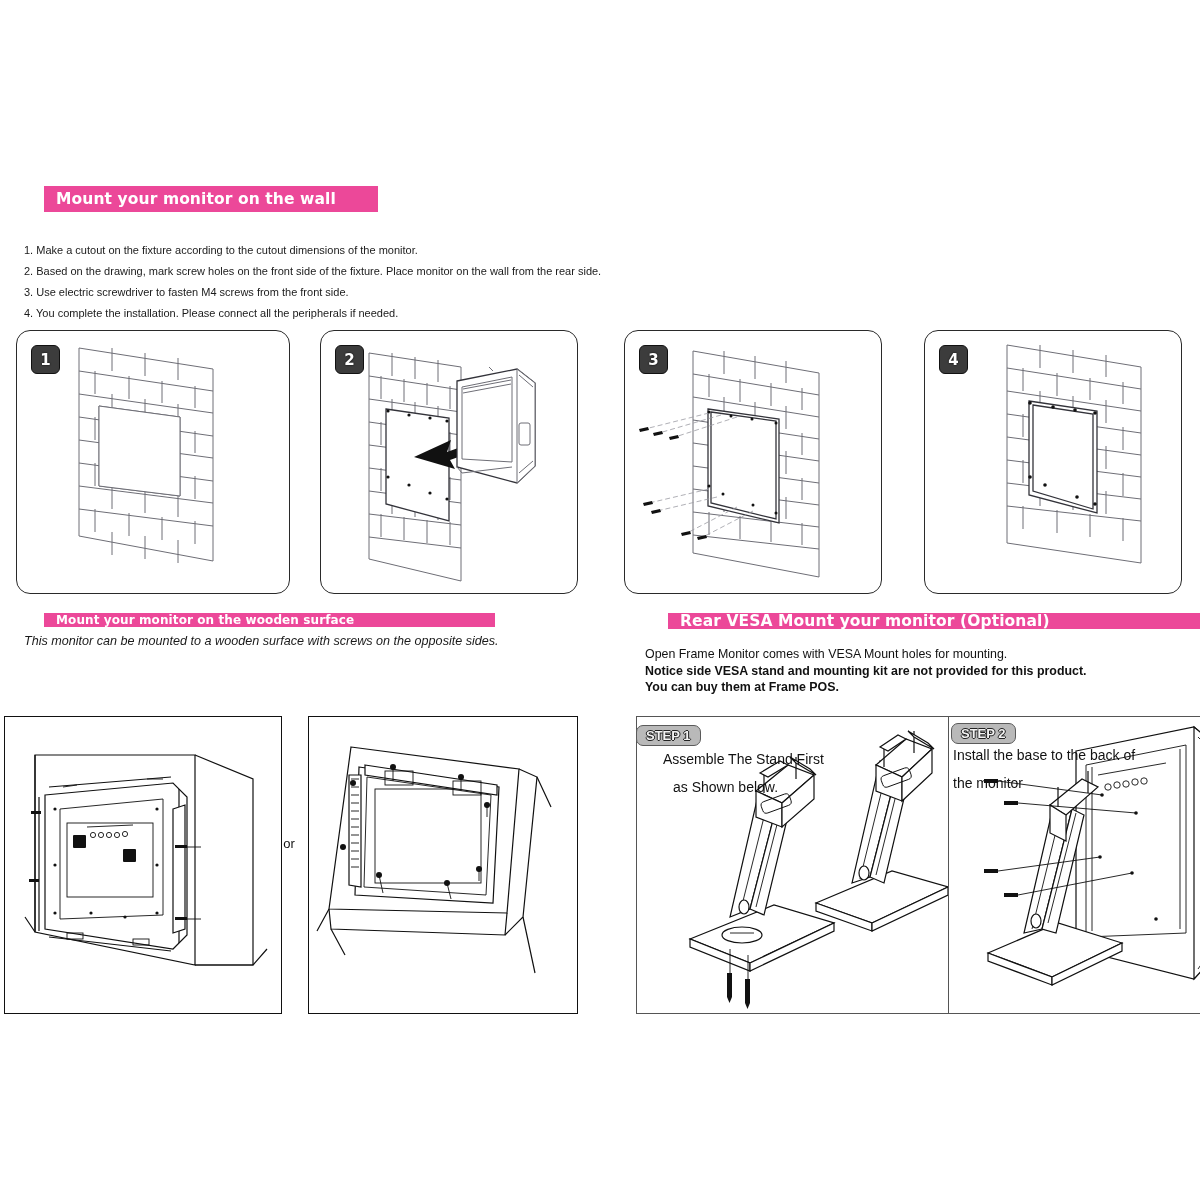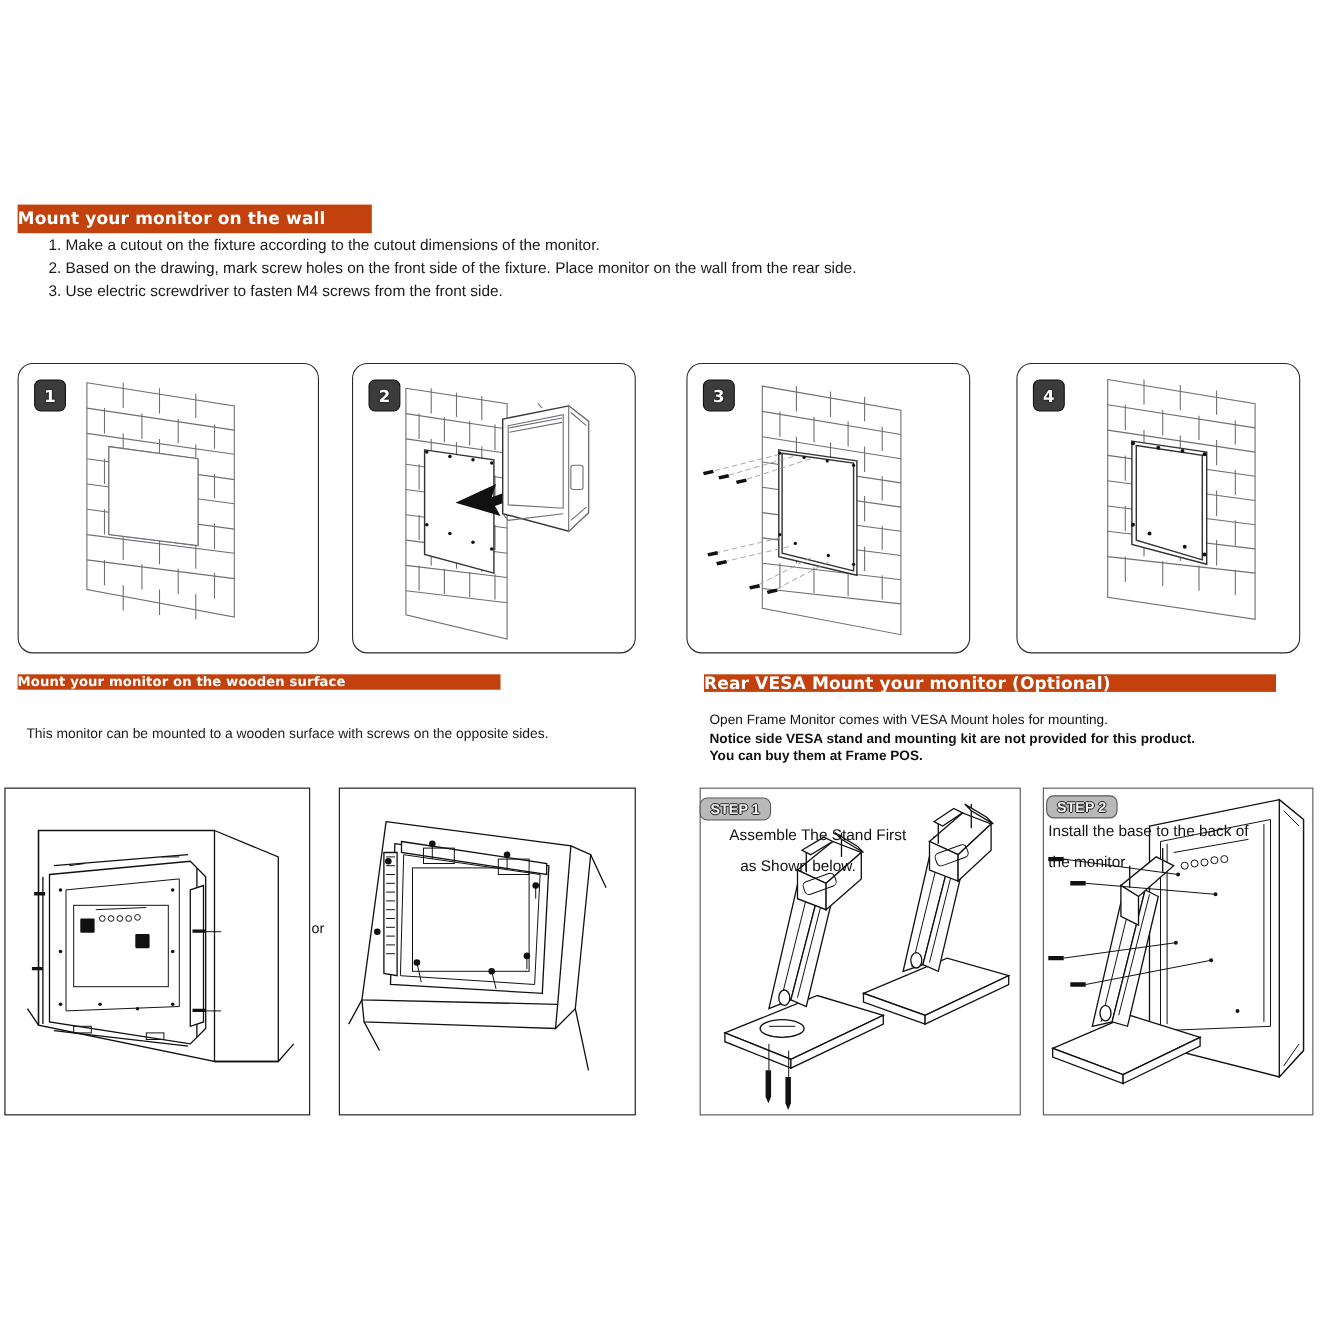--- a/index.html
+++ b/index.html
@@ -6,51 +6,52 @@
   html,body{margin:0;padding:0;background:#ffffff;}
   body{
     width:1200px;height:1200px;position:relative;overflow:hidden;
     font-family:"Liberation Sans","DejaVu Sans",sans-serif;
     color:#111;
   }
   .page{position:absolute;inset:0;}
 
   
   .bar{
-    position:absolute;background:#c2410c;color:#fff;
+    position:absolute;background:#ec4899;color:#fff;
     font-weight:bold;display:flex;align-items:center;
-    padding-left:0;letter-spacing:.1px;
+    padding-left:12px;letter-spacing:.1px;
     font-family:"DejaVu Sans","Liberation Sans",sans-serif;
+    margin-left:28px;
   }
   #bar-wall{left:16px;top:186px;width:322px;height:26px;font-size:15.5px;}
   #bar-wood{left:16px;top:613px;width:439px;height:14px;font-size:12px;}
   #bar-vesa{left:640px;top:613px;width:520px;height:16px;font-size:15.5px;}
 
   
   .steps-list{
-    position:absolute;left:24px;top:212px;width:1000px;
-    font-size:14px;line-height:21px;color:#1a1a1a;margin-left:20px;
+    position:absolute;left:24px;top:240px;width:1000px;
+    font-size:11px;line-height:21px;color:#1a1a1a;
   }
   .steps-list div{white-space:nowrap;}
 
   .wood-note{
-    position:absolute;left:24px;top:660px;width:600px;
-    font-size:12.6px;color:#1a1a1a;
+    position:absolute;left:24px;top:634px;width:600px;
+    font-size:12.6px;color:#1a1a1a;font-style:italic;
   }
   .vesa-note{
     position:absolute;left:645px;top:646px;width:540px;
     font-size:12.4px;line-height:16.5px;color:#111;
   }
   .vesa-note .b{font-weight:bold;}
 
   
   .panel{position:absolute;background:#fff;}
   .panel.round{border:1.6px solid #2a2a2a;border-radius:14px;}
   .panel.square{border:1.8px solid #111;}
-  .panel.thin{border:1.1px solid #555;}
+  .panel.thin{border:1.1px solid #555;padding-left:31px;}
 
   #p1{left:16px;top:330px;width:272px;height:262px;}
   #p2{left:320px;top:330px;width:256px;height:262px;}
   #p3{left:624px;top:330px;width:256px;height:262px;}
   #p4{left:924px;top:330px;width:256px;height:262px;}
 
   #pw1{left:4px;top:716px;width:276px;height:296px;}
   #pw2{left:308px;top:716px;width:268px;height:296px;}
   #pv1{left:636px;top:716px;width:290px;height:296px;}
   #pv2{left:948px;top:716px;width:244px;height:296px;}
@@ -96,20 +97,21 @@
 <body>
 
 <div class="page">
 
   <div class="bar" id="bar-wall">Mount your monitor on the wall</div>
 
   <div class="steps-list">
     <div>1. Make a cutout on the fixture according to the cutout dimensions of the monitor.</div>
     <div>2. Based on the drawing, mark screw holes on the front side of the fixture. Place monitor on the wall from the rear side.</div>
     <div>3. Use electric screwdriver to fasten M4 screws from the front side.</div>
+    <div>4. You complete the installation. Please connect all the peripherals if needed.</div>
   </div>
 
   <div class="panel round" id="p1">
     <div class="num-badge" style="left:14px;top:14px;">1</div>
     <svg width="272" height="262" viewBox="0 0 272 262">
       <g>
         <polygon class="ln fillw" points="62,17 196,38 196,230 62,205"></polygon>
         <polygon class="ln fillw" points="82,75 163,86 163,165 82,155"></polygon>
         <g class="ln">
           <path d="M62,40 L196,60 M62,63 L196,82 M62,86 L196,105 M62,109 L196,127 M62,132 L196,150 M62,155 L196,172 M62,178 L196,195"></path>

